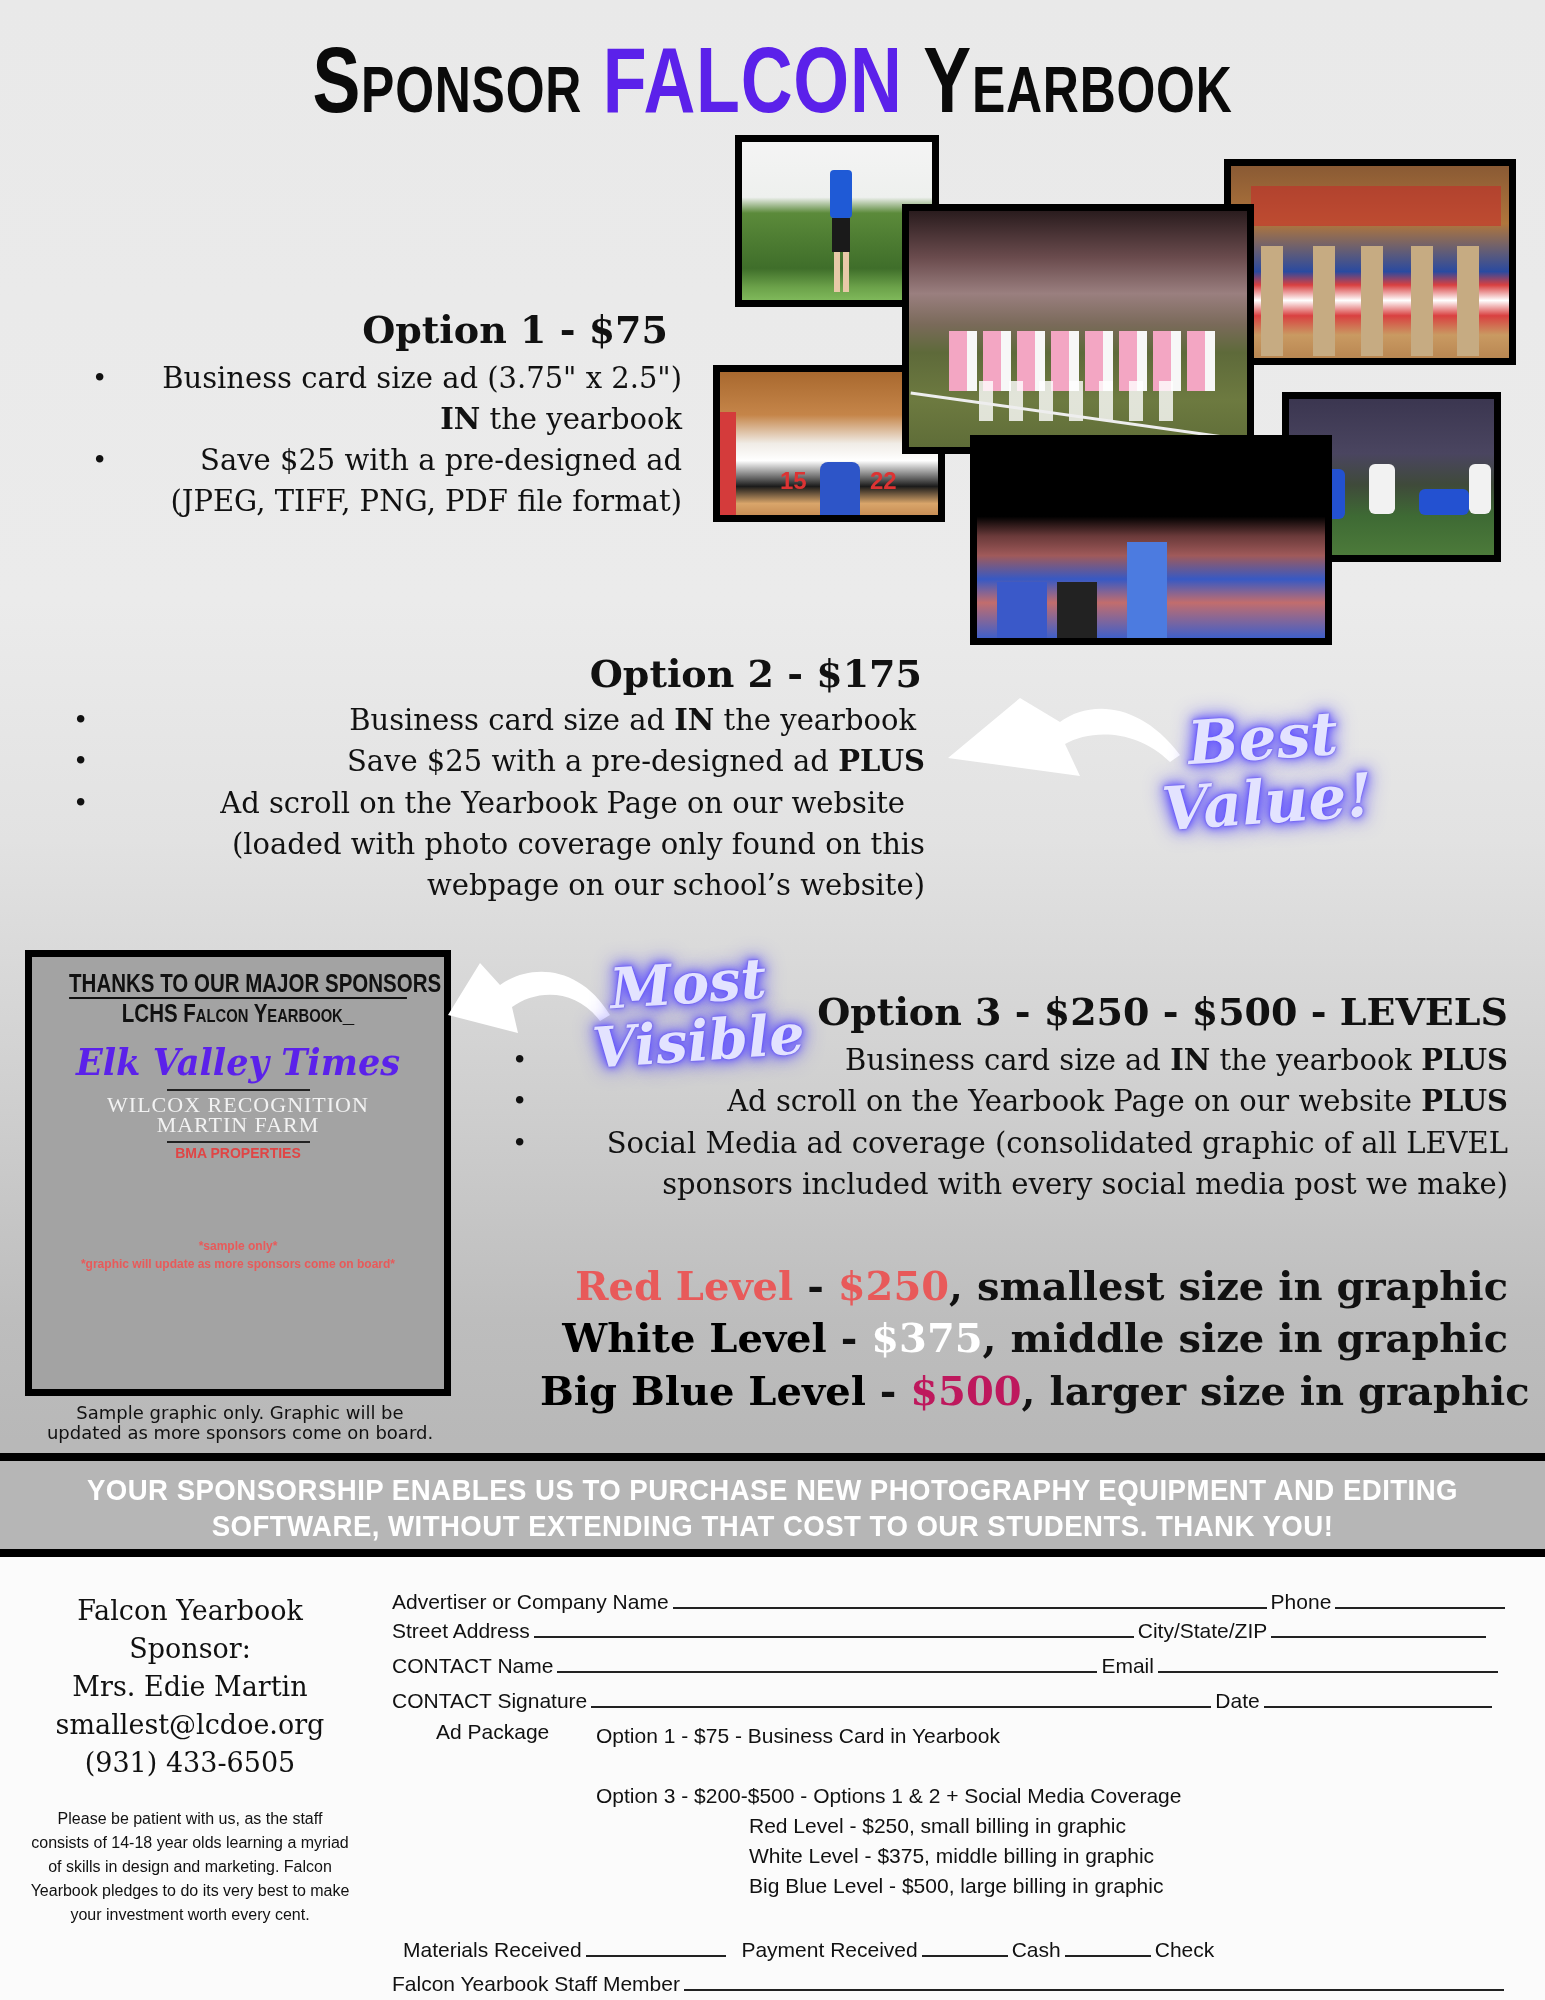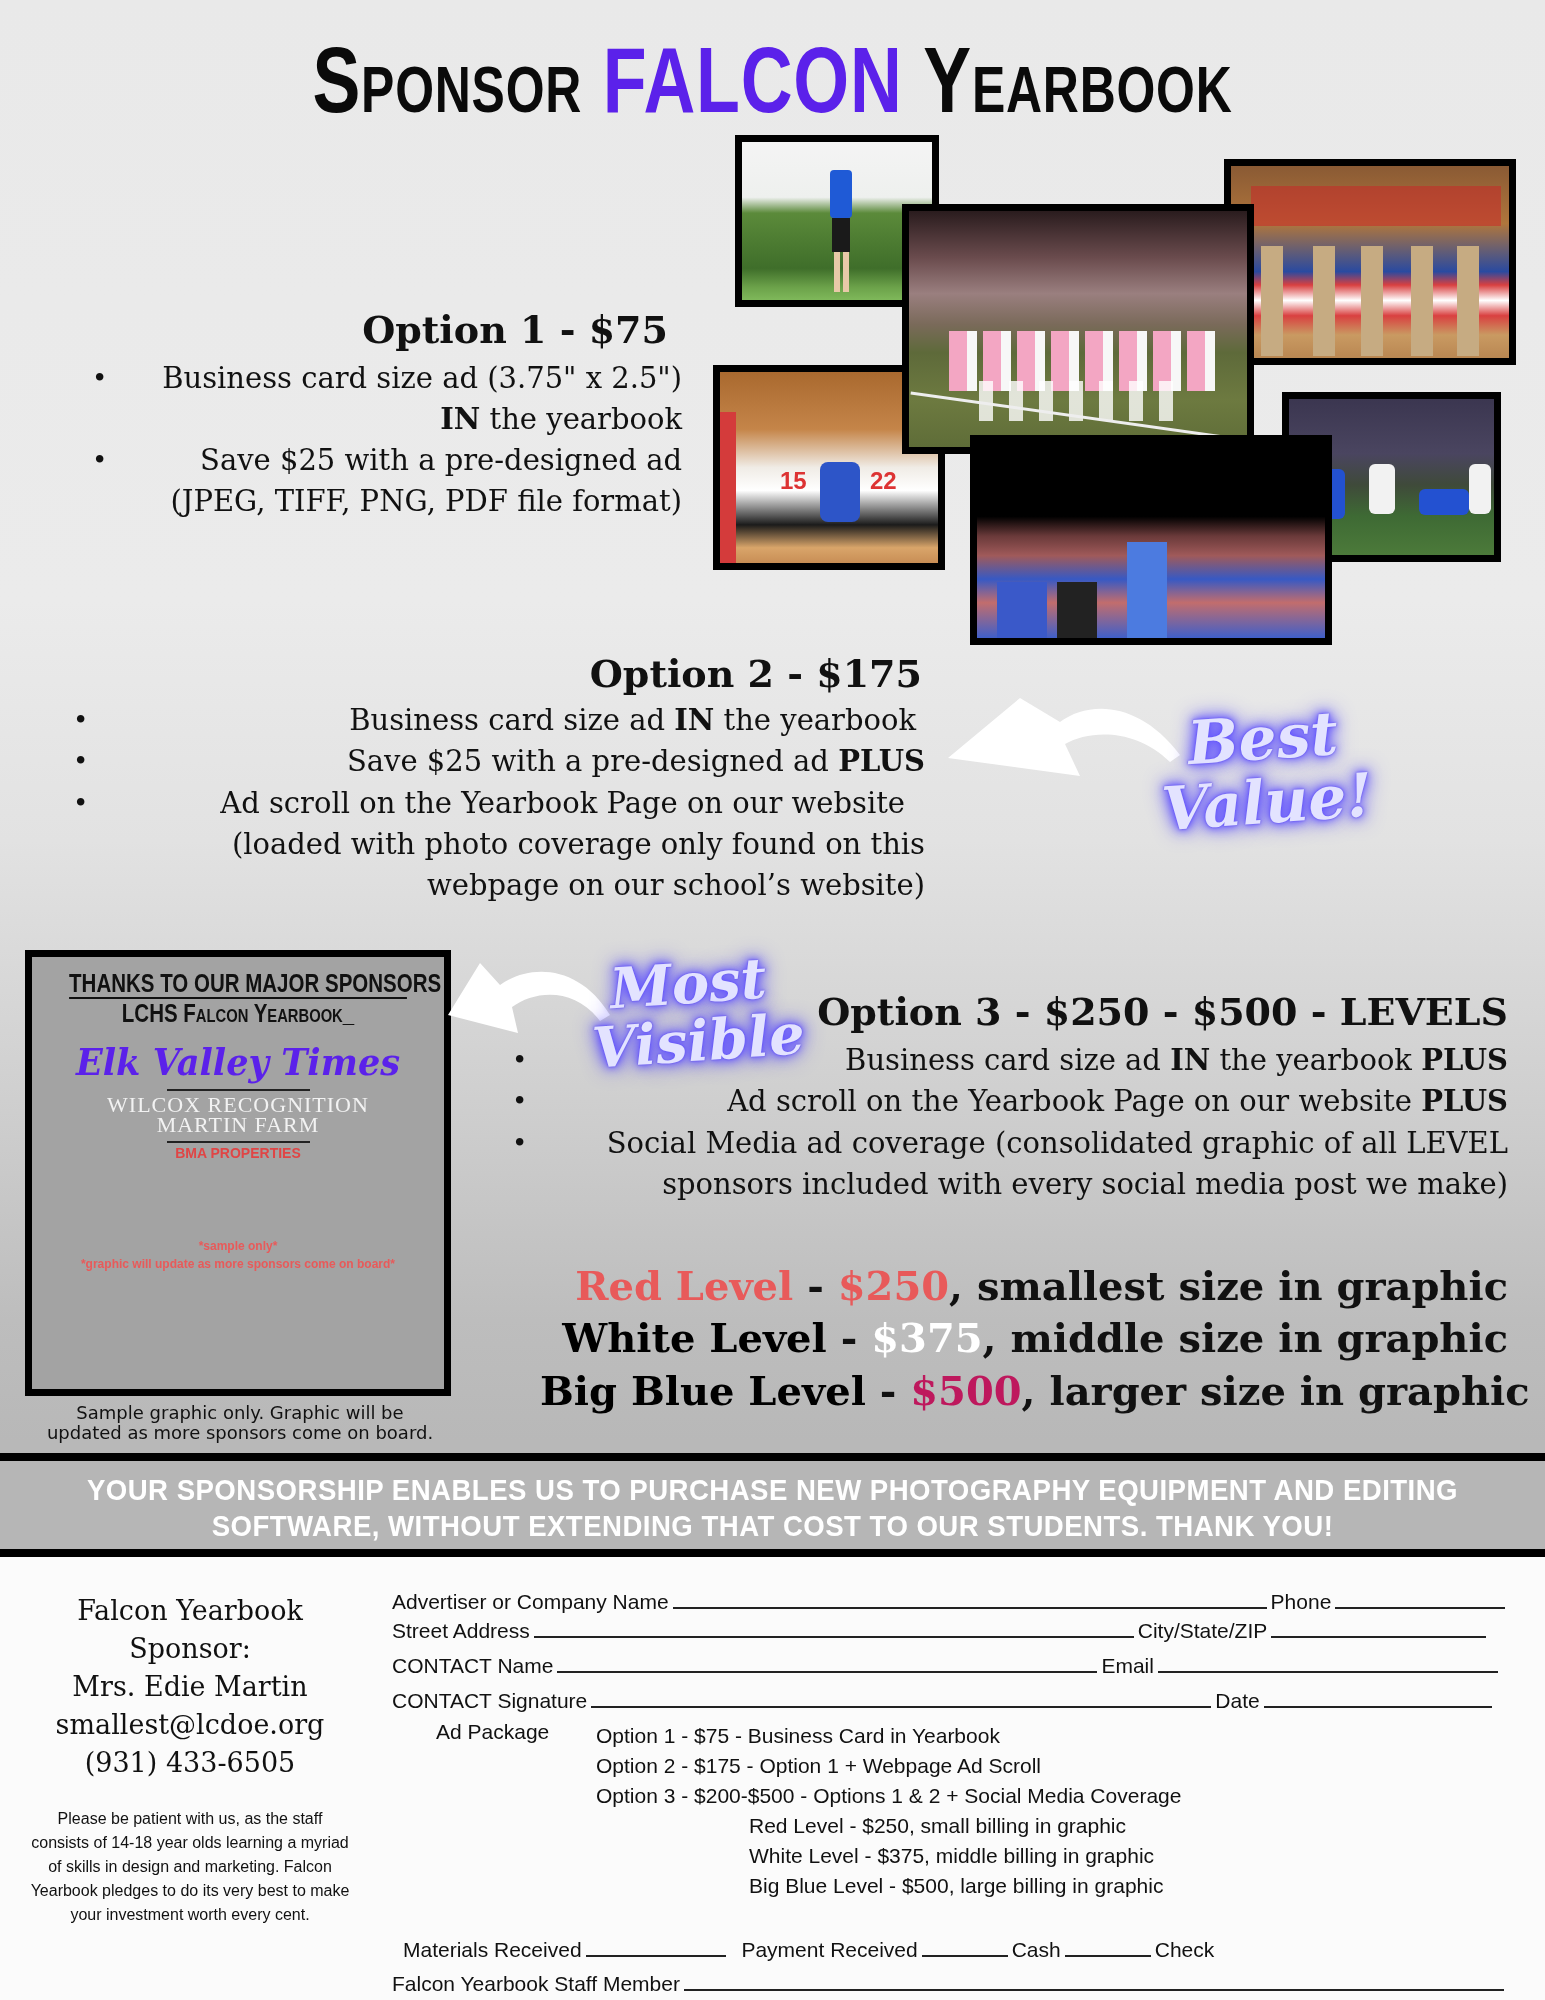--- a/index.html
+++ b/index.html
@@ -91,21 +91,21 @@
   <div class="fill" style="background: linear-gradient(180deg,#8a5a34 0%,#b0763c 30%,#2a4aa0 55%,#d94040 62%,#ffffff 70%,#d94040 78%,#c99a62 88%,#b98752 100%); position:relative;">
     <div style="position:absolute; left:30px; top:80px; width:22px; height:110px; background:#c6ab82;"></div>
     <div style="position:absolute; left:82px; top:80px; width:22px; height:110px; background:#c6ab82;"></div>
     <div style="position:absolute; left:130px; top:80px; width:22px; height:110px; background:#c6ab82;"></div>
     <div style="position:absolute; left:180px; top:80px; width:22px; height:110px; background:#c6ab82;"></div>
     <div style="position:absolute; left:226px; top:80px; width:22px; height:110px; background:#c6ab82;"></div>
     <div style="position:absolute; left:20px; top:20px; width:250px; height:40px; background:rgba(200,40,40,0.55);"></div>
   </div>
 </div>
 
-<div class="photo" style="left:713px; top:365px; width:232px; height:205px;">
+<div class="photo" style="left:713px; top:365px; width:232px; height:157px;">
   <div class="fill" style="background: linear-gradient(180deg,#a9692f 0%,#c58549 30%,#f0ece6 50%,#ffffff 62%,#1b1b1b 80%,#d9a56a 92%,#c88e55 100%); position:relative;">
     <div style="position:absolute; left:0; top:40px; width:16px; height:160px; background:#d43b3b;"></div>
     <div style="position:absolute; left:60px; top:95px; width:30px; height:40px; color:#d33; font:bold 24px 'Liberation Sans',sans-serif;">15</div>
     <div style="position:absolute; left:150px; top:95px; width:30px; height:40px; color:#d33; font:bold 24px 'Liberation Sans',sans-serif;">22</div>
     <div style="position:absolute; left:100px; top:90px; width:40px; height:60px; background:#2d55c8; border-radius:8px;"></div>
   </div>
 </div>
 
 <div class="photo" style="left:902px; top:204px; width:352px; height:250px;">
   <div class="fill" style="background: linear-gradient(180deg,#2a1c1e 0%,#6b4c4e 20%,#9a7f7f 35%,#7a6a5a 48%,#5e6a3a 60%,#6d7a40 80%,#5f6d38 100%); position:relative;">
@@ -236,21 +236,20 @@
   </div>
   <div class="form-line" style="left:392px; top:96px;">
     <span>CONTACT Name</span><span class="blank" style="width:540px;"></span><span>Email</span><span class="blank" style="width:340px;"></span>
   </div>
   <div class="form-line" style="left:392px; top:131px;">
     <span>CONTACT Signature</span><span class="blank" style="width:620px;"></span><span>Date</span><span class="blank" style="width:228px;"></span>
   </div>
 
   <div class="form-line" style="left:436px; top:162px;">Ad Package</div>
   <div class="pkg" style="left:596px; top:164px;">Option 1 - $75 - Business Card in Yearbook</div>
-  <div class="pkg" style="left:596px; top:194px;">Option 2 - $175 - Option 1 + Webpage Ad Scroll</div>
   <div class="pkg" style="left:596px; top:224px;">Option 3 - $200-$500 - Options 1 &amp; 2 + Social Media Coverage</div>
   <div class="pkg" style="left:749px; top:254px;">Red Level - $250, small billing in graphic</div>
   <div class="pkg" style="left:749px; top:284px;">White Level - $375, middle billing in graphic</div>
   <div class="pkg" style="left:749px; top:314px;">Big Blue Level - $500, large billing in graphic</div>
 
   <div class="form-line" style="left:392px; top:380px;margin-left:11px;">
     <span>Materials Received</span><span class="blank" style="width:140px;"></span>
     <span style="margin-left:6px;">Payment Received</span><span class="blank" style="width:86px;"></span><span>Cash</span><span class="blank" style="width:86px;"></span><span>Check</span>
   </div>
   <div class="form-line" style="left:392px; top:414px;">

